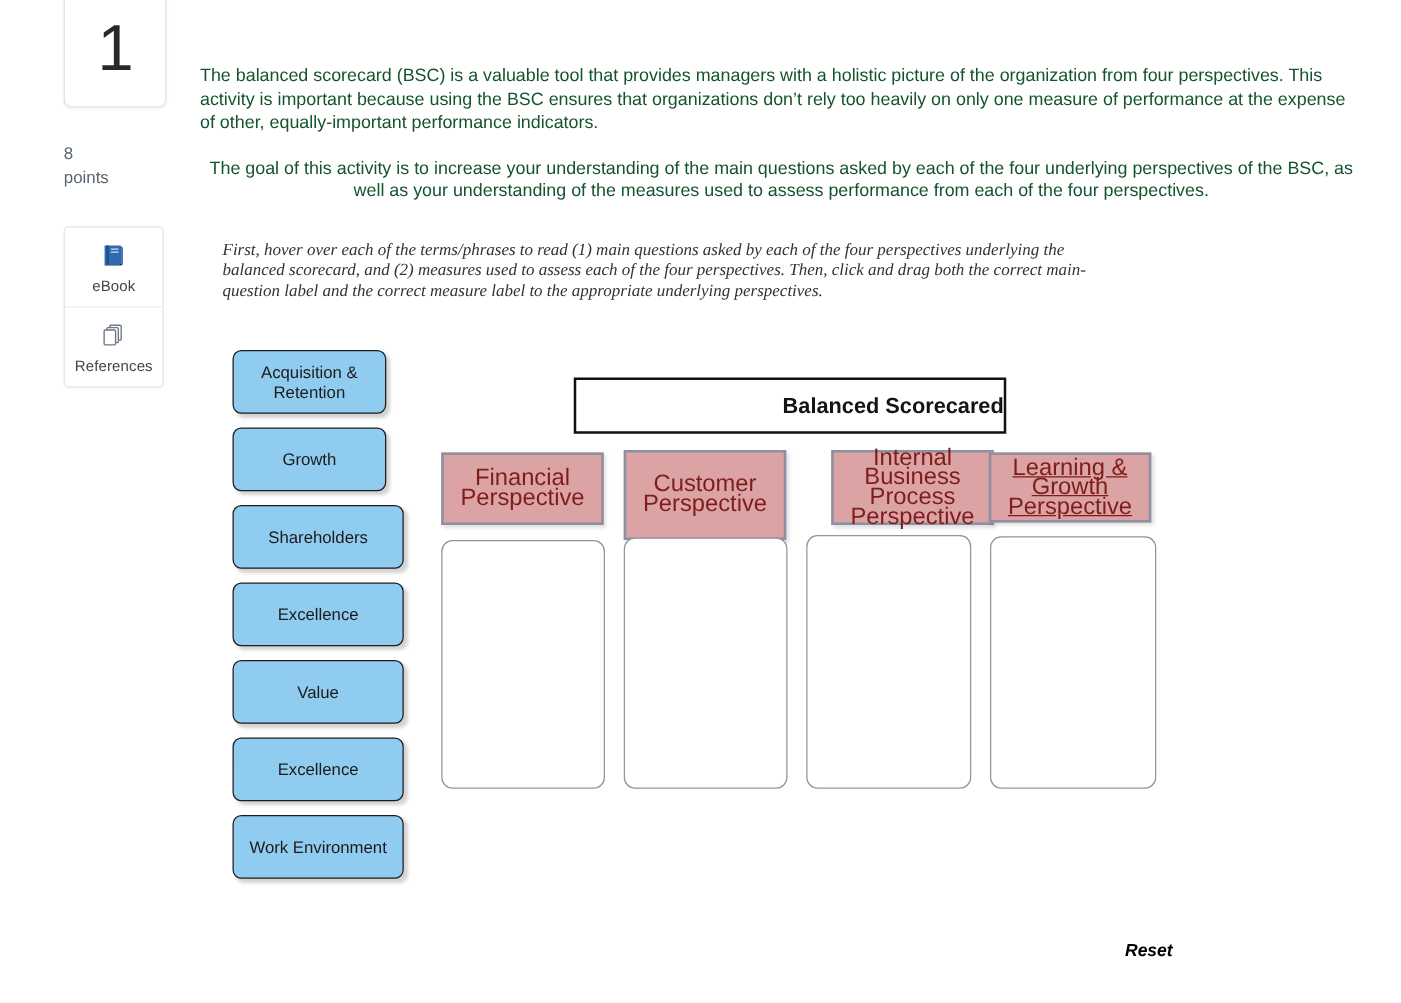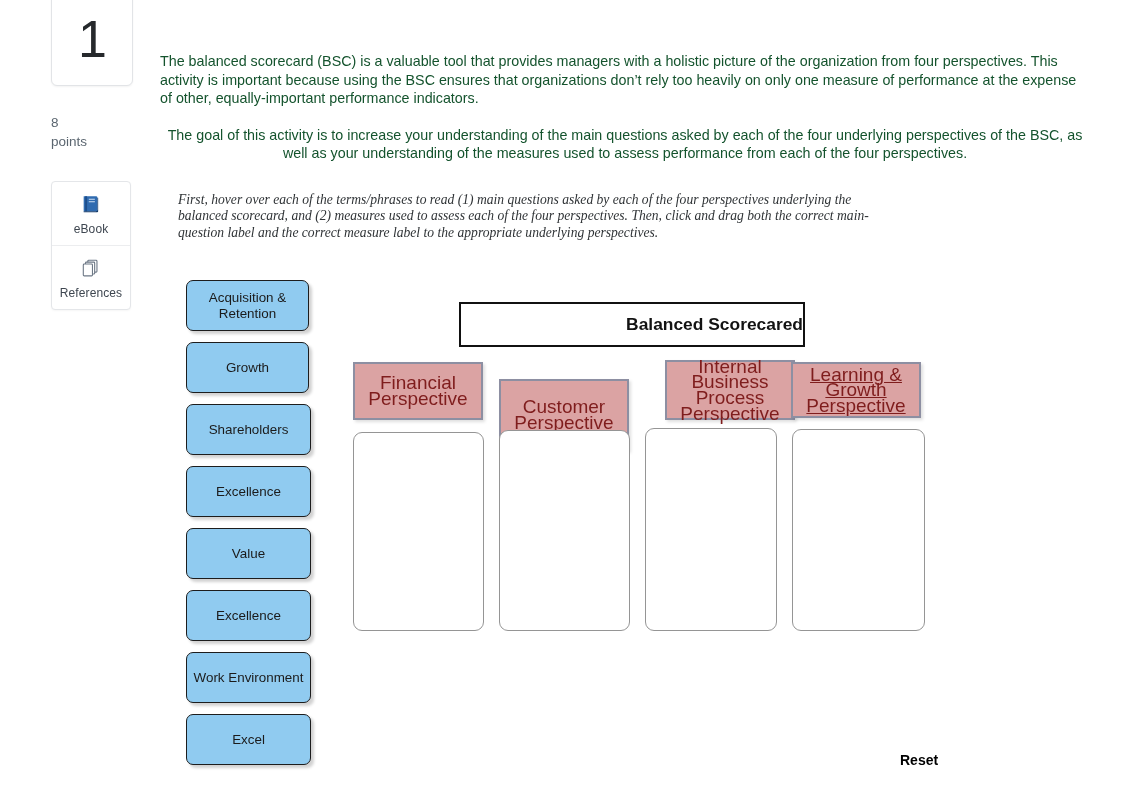--- a/index.html
+++ b/index.html
@@ -137,21 +137,21 @@
     align-items: center;
     justify-content: center;
     text-align: center;
     font-size: 13.4px;
     line-height: 15.6px;
     color: #1b1b1b;
     cursor: move;
     user-select: none;
   }
   .term-tile.wide {
-    width: 125px;
+    width: 137px;
     margin-left: 0;
   }
 
   
   #scorecard-title-box {
     position: absolute;
     left: 459px;
     top: 302px;
     width: 346px;
     height: 45px;
@@ -191,20 +191,21 @@
     left: 900px;
     top: 752px;
     font-size: 14px;
     font-weight: bold;
     color: #000000;
     background: transparent;
     border: none;
     padding: 0;
     cursor: pointer;
     font-family: "Liberation Sans", sans-serif;
+    font-style: italic;
   }
 </style>
 </head>
 <body>
 
 <div id="left-rail">
 
   <div id="question-number-card">
     <span class="num">1</span>
   </div>
@@ -250,29 +251,28 @@
 <div id="instruction-block">First, hover over each of the terms/phrases to read (1) main questions asked by each of the four perspectives underlying the balanced scorecard, and (2) measures used to assess each of the four perspectives. Then, click and drag both the correct main-question label and the correct measure label to the appropriate underlying perspectives.</div>
 
 <div id="term-tile-column">
   <div class="term-tile">Acquisition &amp; Retention</div>
   <div class="term-tile">Growth</div>
   <div class="term-tile wide">Shareholders</div>
   <div class="term-tile wide">Excellence</div>
   <div class="term-tile wide">Value</div>
   <div class="term-tile wide">Excellence</div>
   <div class="term-tile wide">Work Environment</div>
-  <div class="term-tile wide">Excel</div>
 </div>
 
 <div id="scorecard-title-box">
   <span>Balanced Scorecared</span>
 </div>
 
 <div class="perspective-header" style="left:353px; top:362px; width:130px; height:58px;">Financial Perspective</div>
-<div class="perspective-header" style="left:499px; top:379px; width:130px; height:72px;">Customer Perspective</div>
+<div class="perspective-header" style="left:499px; top:360px; width:130px; height:72px;">Customer Perspective</div>
 <div class="perspective-header" style="left:665px; top:360px; width:130px; height:60px;">Internal Business Process Perspective</div>
 <div class="perspective-header" style="left:791px; top:362px; width:130px; height:56px;text-decoration:underline;">Learning &amp; Growth Perspective</div>
 
 <div class="drop-zone" style="left:353px; top:432px; width:131px; height:199px;"></div>
 <div class="drop-zone" style="left:499px; top:430px; width:131px; height:201px;"></div>
 <div class="drop-zone" style="left:645px; top:428px; width:132px; height:203px;"></div>
 <div class="drop-zone" style="left:792px; top:429px; width:133px; height:202px;"></div>
 
 <button id="reset-button">Reset</button>
 

